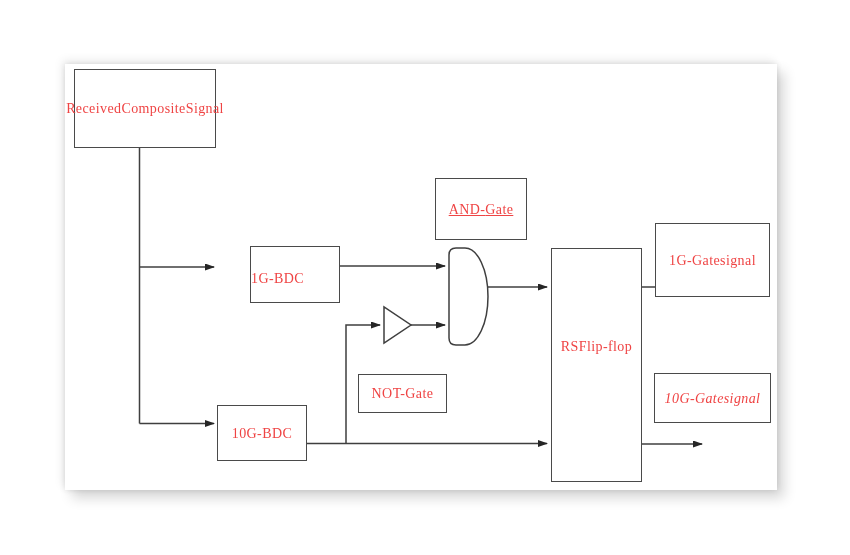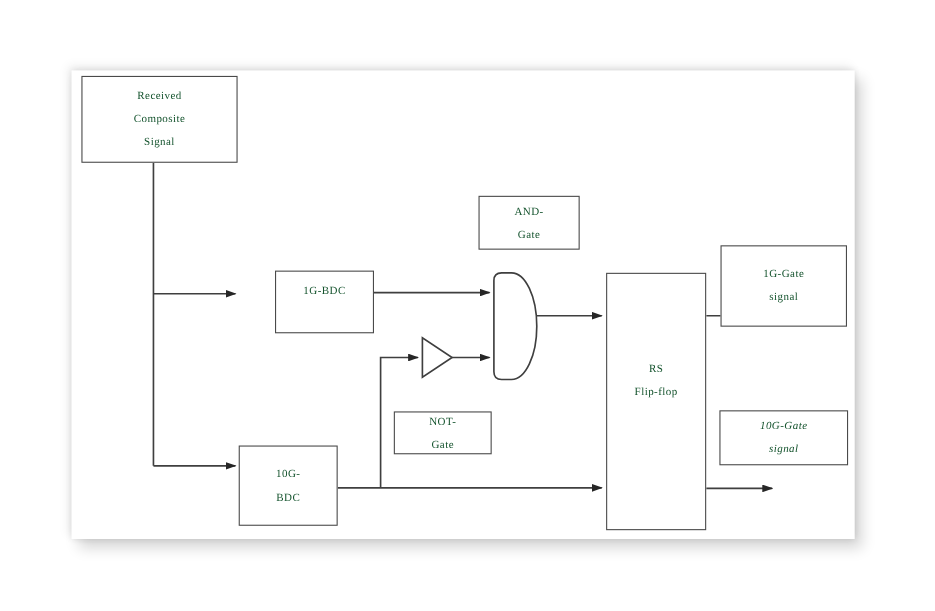--- a/index.html
+++ b/index.html
@@ -16,33 +16,33 @@
     background: #ffffff;
     box-shadow: 7px 8px 12px rgba(0,0,0,0.16),
                 0 0 6px rgba(0,0,0,0.10),
                 -3px -4px 9px rgba(0,0,0,0.07);
   }
   .wires { position: absolute; left: 0; top: 0; width: 712px; height: 426px; }
   .node {
     position: absolute;
     border: 1.6px solid #4a4a4a;
     background: #ffffff;
-    color: #14532d;
-    font-size: 10px;
+    color: #ef4444;
+    font-size: 14px;
     line-height: 21px;
     letter-spacing: 0.4px;
     text-align: center;
-    display: flex; flex-direction: column;
+    display: flex; flex-direction: row;
     align-items: center; justify-content: center;
   }
   .node span { display: block; white-space: nowrap; }
   .received   { left: 9px;   top: 5px;   width: 142px; height: 79px;  }
   .bdc1g      { left: 152px; top: 182px; width: 90px;  height: 57px; justify-content: flex-start; padding-top: 7px; margin-left: 33px; }
-  .bdc10g     { left: 152px; top: 341px; width: 90px;  height: 73px; }
-  .and-label  { left: 370px; top: 114px; width: 92px;  height: 49px; }
+  .bdc10g     { left: 152px; top: 341px; width: 90px;  height: 56px; }
+  .and-label  { left: 370px; top: 114px; width: 92px;  height: 62px; text-decoration: underline; }
   .not-label  { left: 293px; top: 310px; width: 89px;  height: 39px; }
   .rs         { left: 486px; top: 184px; width: 91px;  height: 234px; padding-bottom: 38px; }
   .g1         { left: 590px; top: 159px; width: 115px; height: 74px; }
   .g10        { left: 589px; top: 309px; width: 117px; height: 50px; font-style: italic; }
 </style>
 </head>
 <body>
 
 <div class="stage">
   <div class="panel">

